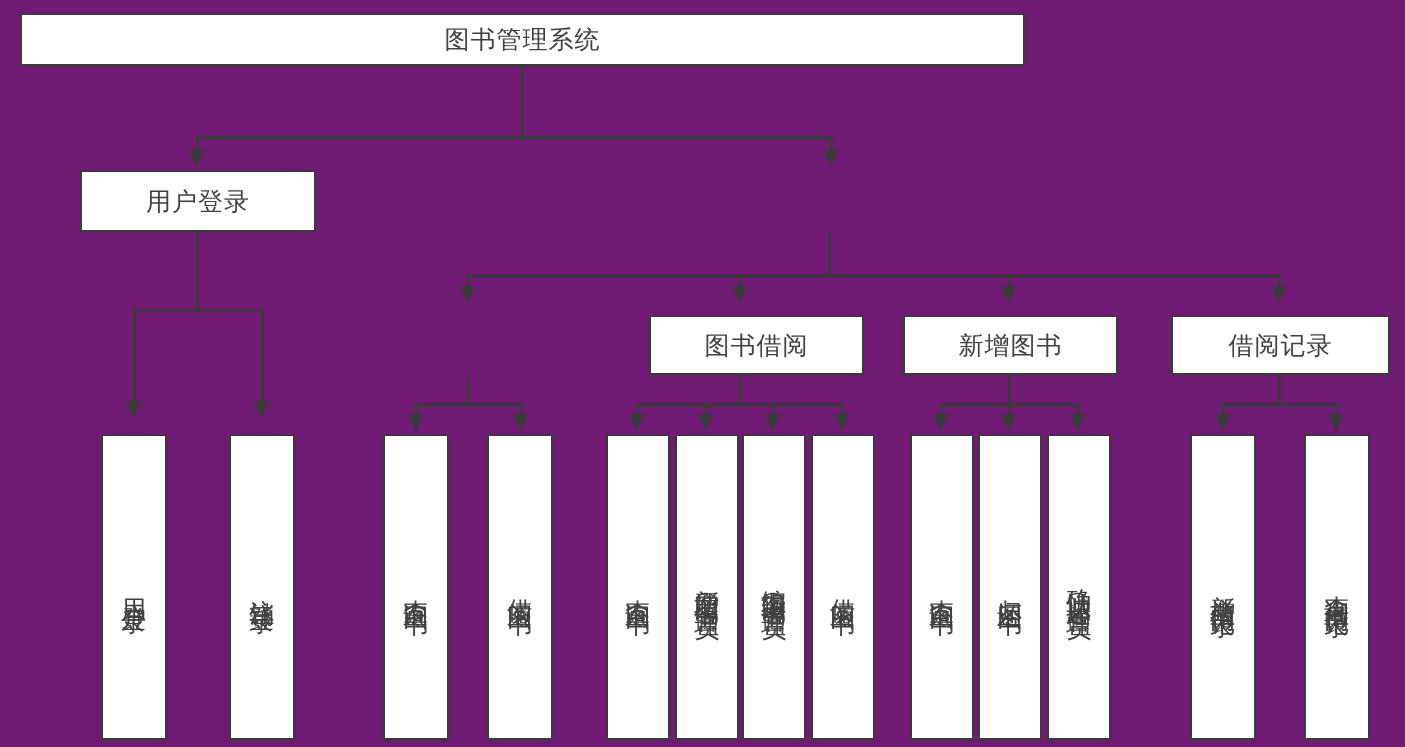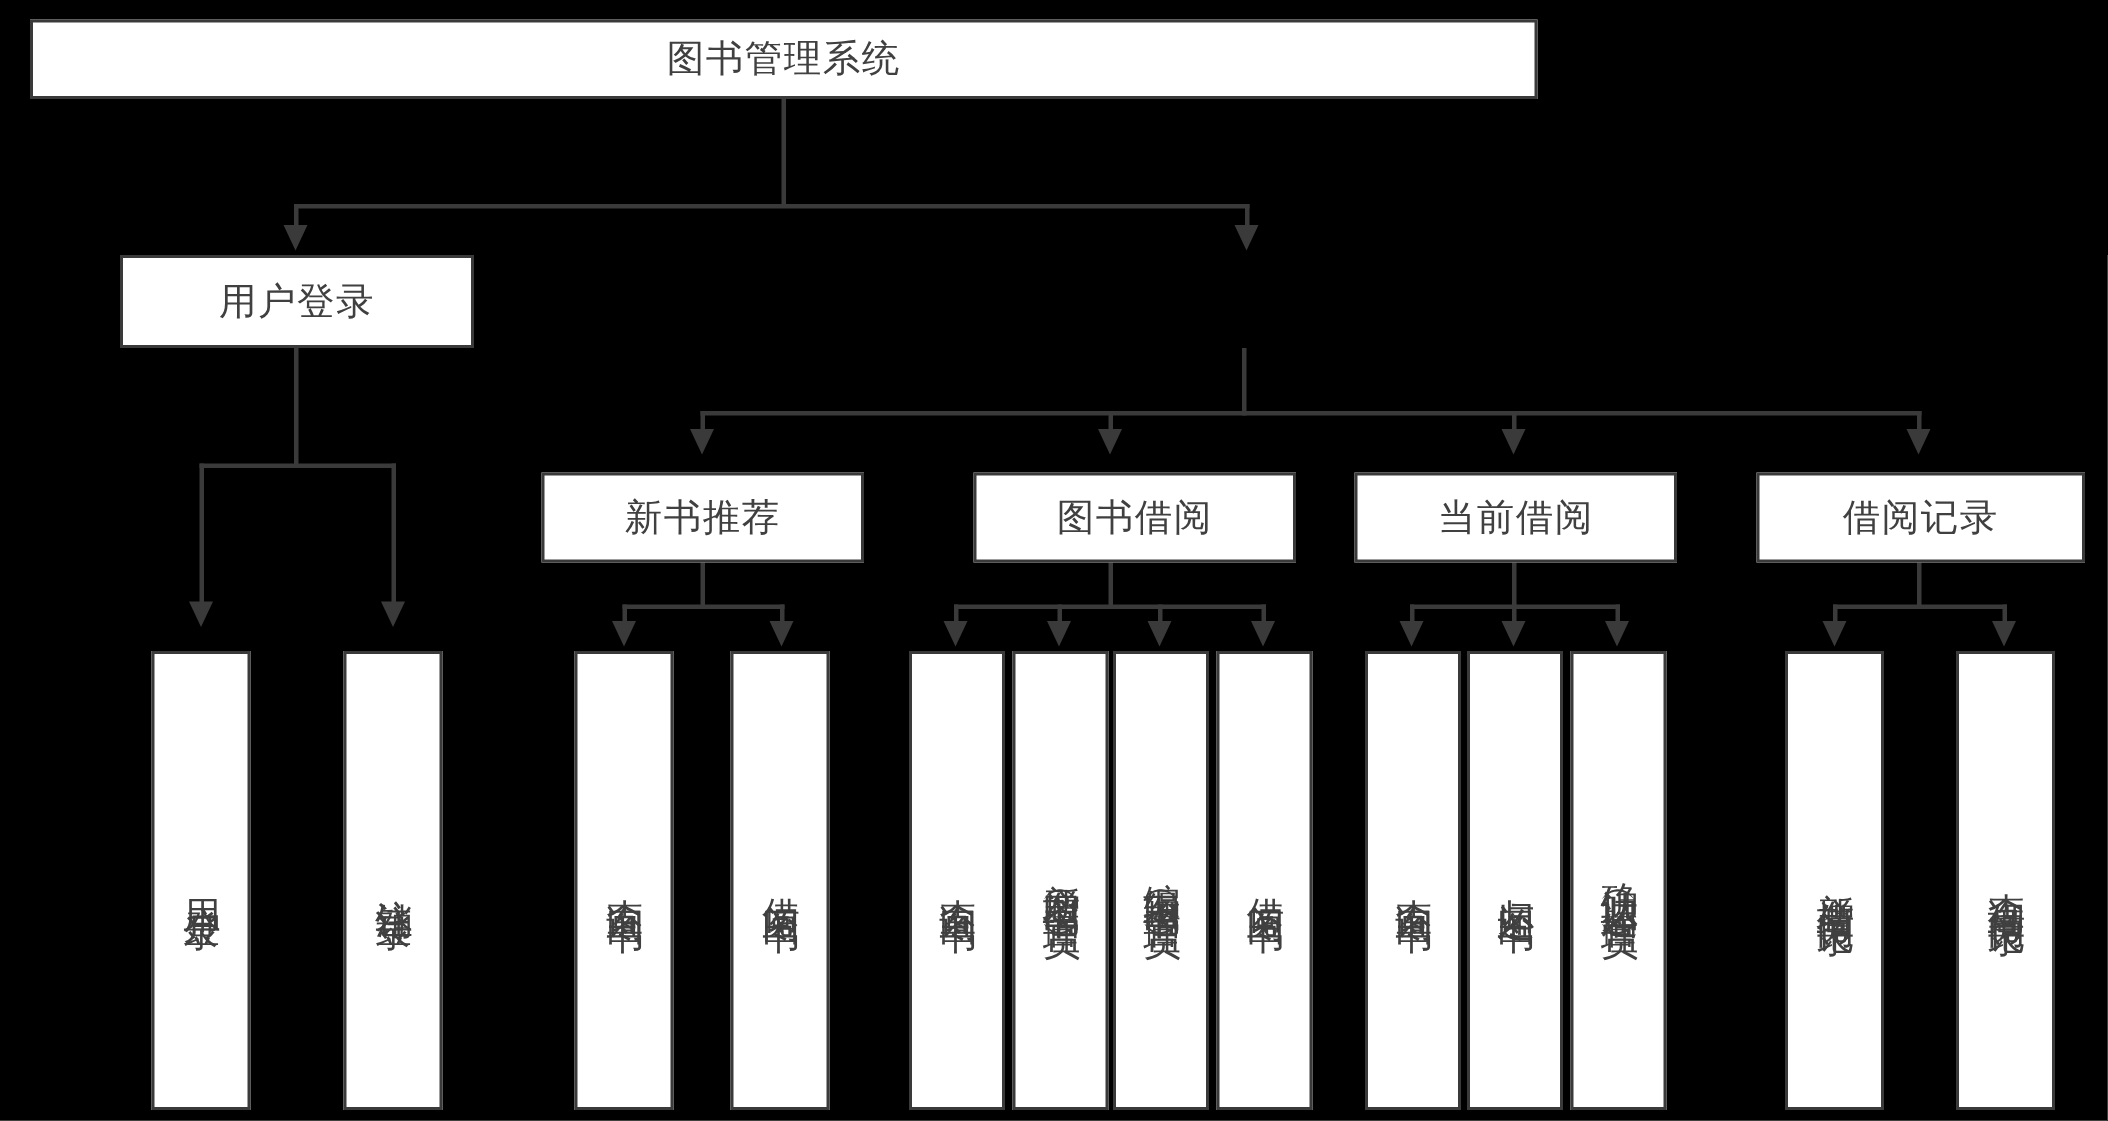--- a/index.html
+++ b/index.html
@@ -2,21 +2,21 @@
 <html><head>
 <meta charset="utf-8">
 <style>
   html,body{margin:0;padding:0;}
   body{
     width:1405px;height:747px;
     background:#ffffff;
     font-family:"Liberation Sans","DejaVu Sans",sans-serif;
     overflow:hidden;
   }
-  #canvas{position:relative;width:1405px;height:747px;background:#000000;}
+  #canvas{position:relative;width:1405px;height:747px;background:#701a75;}
 
   
   .node{
     position:absolute;
     box-sizing:border-box;
     background:#ffffff;
     border:2px solid #3a3a3a;
     display:flex;
     align-items:center;
     justify-content:center;
@@ -100,28 +100,25 @@
   <div class="ln lh" style="left:467px;top:274px;width:814px;height:3px;"></div>
   <div class="ln lv" style="left:467px;top:274px;width:3px;height:16px;"></div>
   <div class="arw" style="left:460px;top:286px;"></div>
   <div class="ln lv" style="left:739px;top:274px;width:3px;height:16px;"></div>
   <div class="arw" style="left:732px;top:286px;"></div>
   <div class="ln lv" style="left:1008px;top:274px;width:3px;height:16px;"></div>
   <div class="arw" style="left:1001px;top:286px;"></div>
   <div class="ln lv" style="left:1278px;top:274px;width:3px;height:16px;"></div>
   <div class="arw" style="left:1271px;top:286px;"></div>
 
-  <div class="node h" style="left:361px;top:315px;width:215px;height:60px;">
-    <span class="txt">新书推荐</span>
-  </div>
   <div class="node h" style="left:633px;top:315px;width:215px;height:60px;margin-left:16px;">
     <span class="txt">图书借阅</span>
   </div>
   <div class="node h" style="left:903px;top:315px;width:215px;height:60px;">
-    <span class="txt">当前借阅</span>
+    <span class="txt">新增图书</span>
   </div>
   <div class="node h" style="left:1171px;top:315px;width:219px;height:60px;">
     <span class="txt">借阅记录</span>
   </div>
 
   <div class="ln lv" style="left:467px;top:375px;width:3px;height:30px;"></div>
   <div class="ln lh" style="left:415px;top:403px;width:108px;height:3px;"></div>
   <div class="ln lv" style="left:415px;top:403px;width:3px;height:14px;"></div>
   <div class="arw" style="left:408px;top:414px;"></div>
   <div class="ln lv" style="left:520px;top:403px;width:3px;height:14px;"></div>

